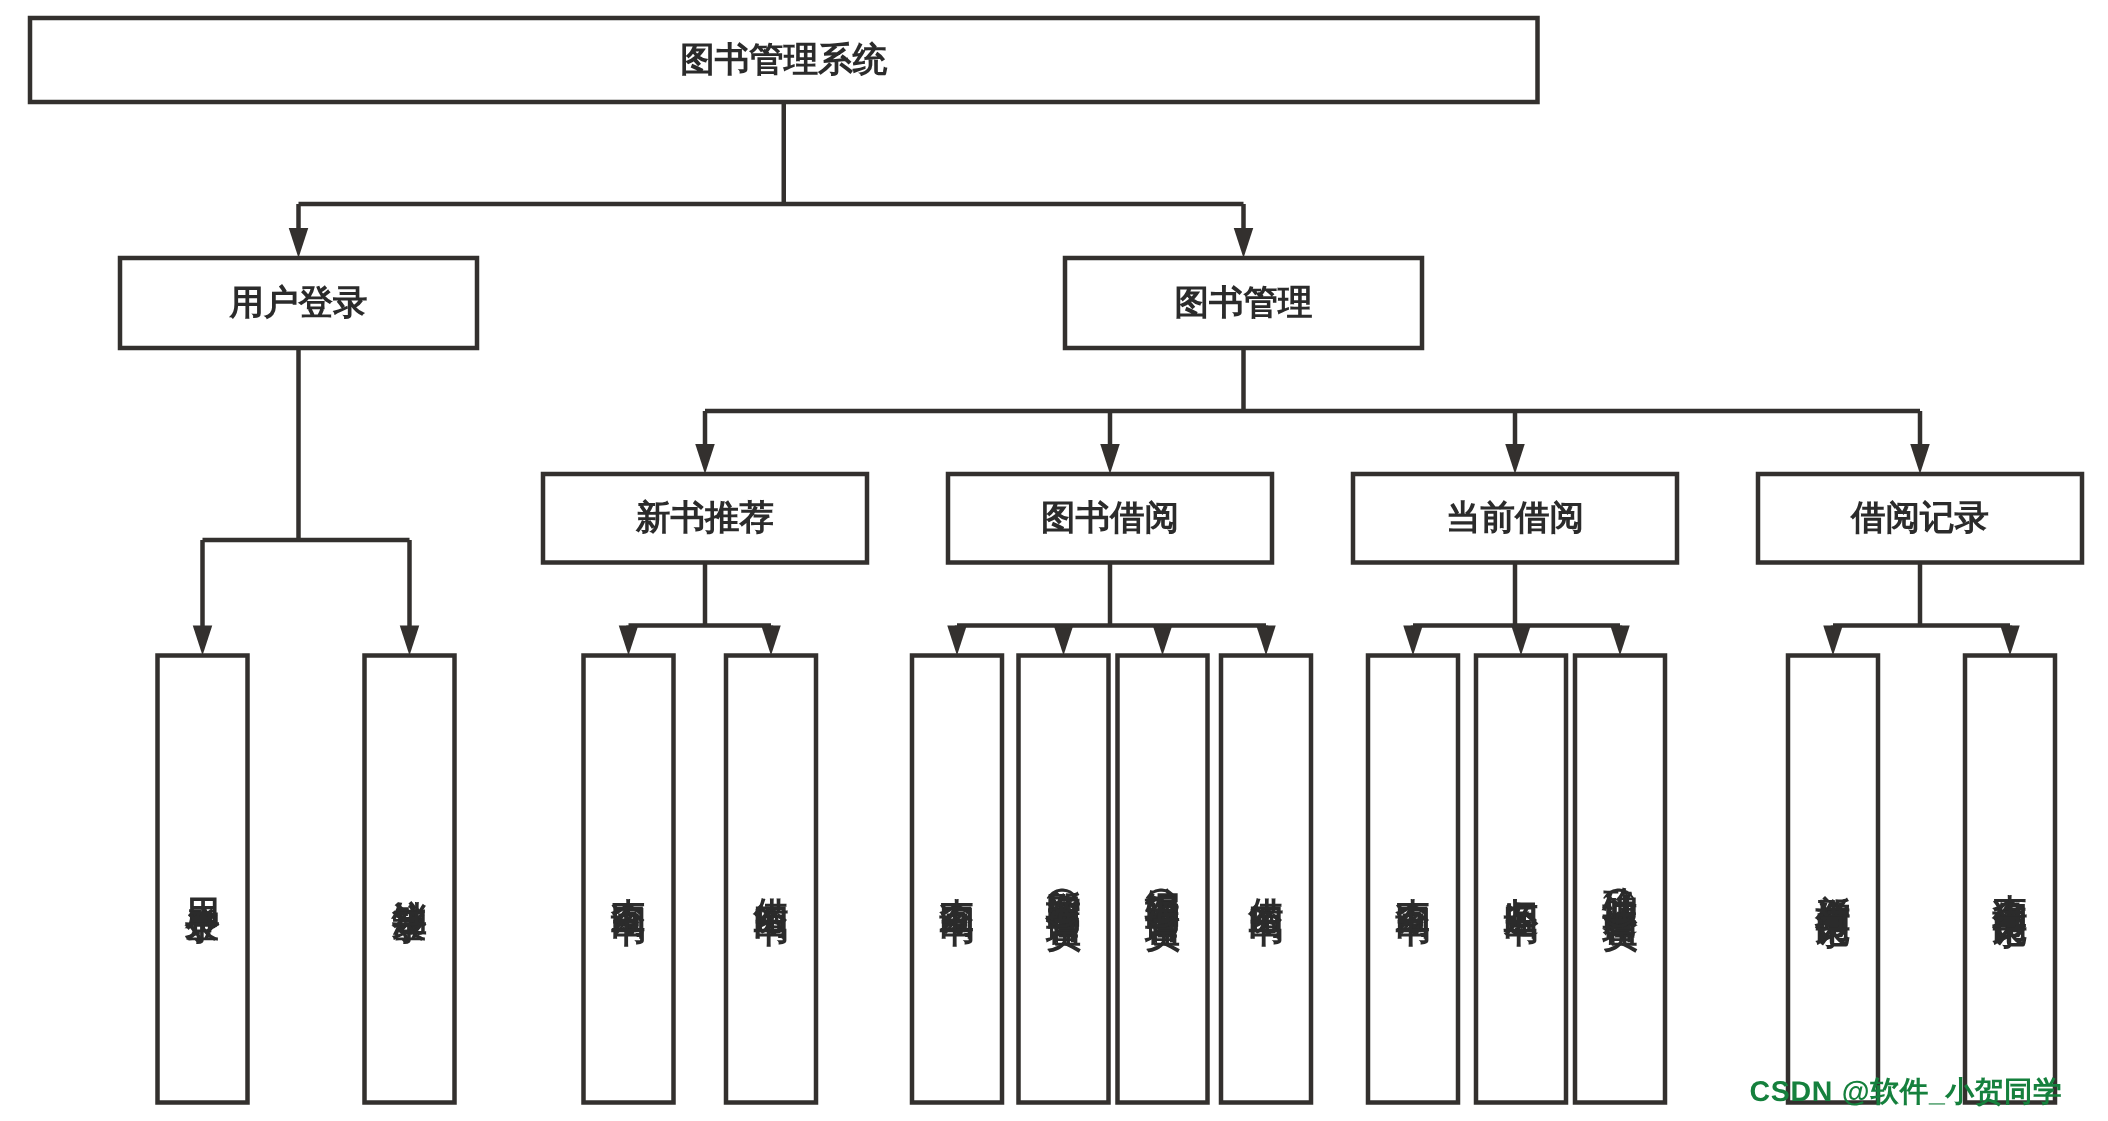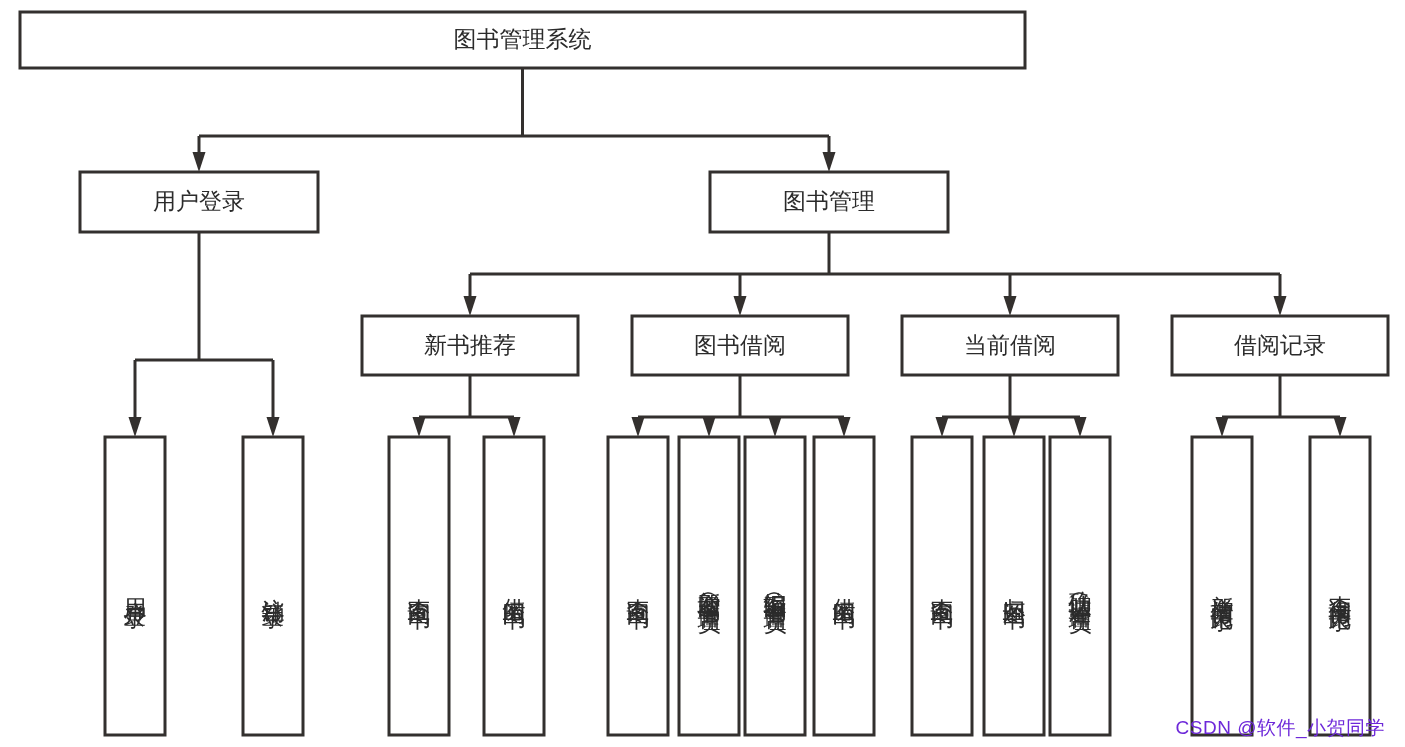--- a/index.html
+++ b/index.html
@@ -9,20 +9,21 @@
   }
   body {
     font-family: "Liberation Sans", "DejaVu Sans", sans-serif;
   }
   #diagram-root {
     position: relative;
     width: 1391px;
     height: 747px;
     background: #ffffff;
     overflow: hidden;
+    font-weight: bold;
   }
   svg#flow {
     position: absolute;
     left: 0;
     top: 0;
     width: 1405px;
     height: 747px;
     display: block;
   }
   .node-box {
@@ -57,25 +58,25 @@
     font-family: "Liberation Sans", "DejaVu Sans", sans-serif;
     font-size: 23px;
     line-height: 1.18;
     color: #2b2b2b;
     letter-spacing: 3px;
     white-space: nowrap;
     pointer-events: none;
   }
   .watermark {
     position: absolute;
-    right: 6px;
+    right: 16px;
     bottom: 6px;
     font-family: "Liberation Sans", "DejaVu Sans", sans-serif;
     font-size: 19px;
-    color: #6d28d9;
+    color: #15803d;
     letter-spacing: 0.5px;
     user-select: none;
   }
 </style>
 </head>
 <body>
 
 <div id="diagram-root">
 
   <svg id="flow" viewBox="0 0 1405 747">

